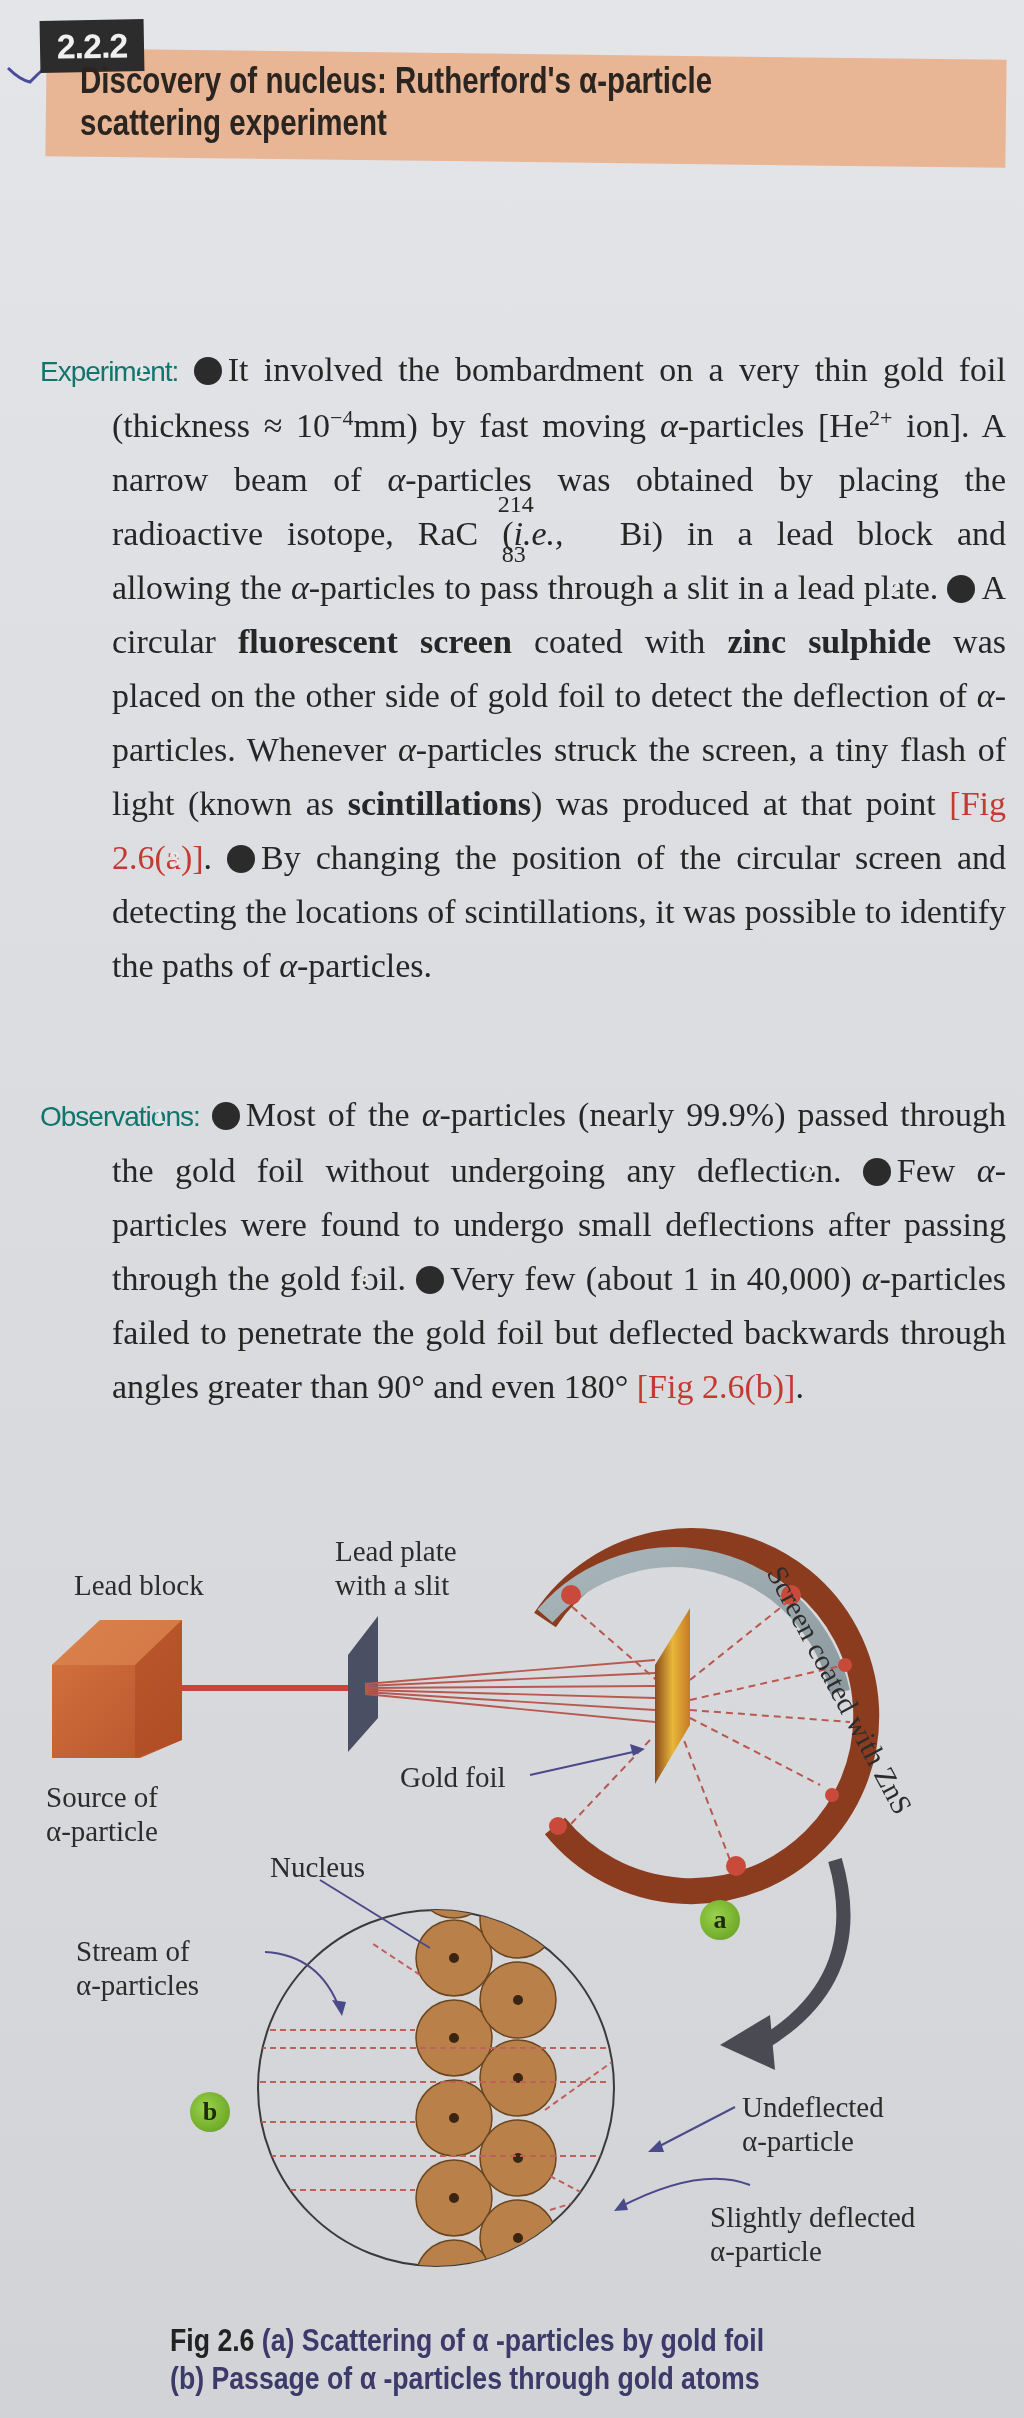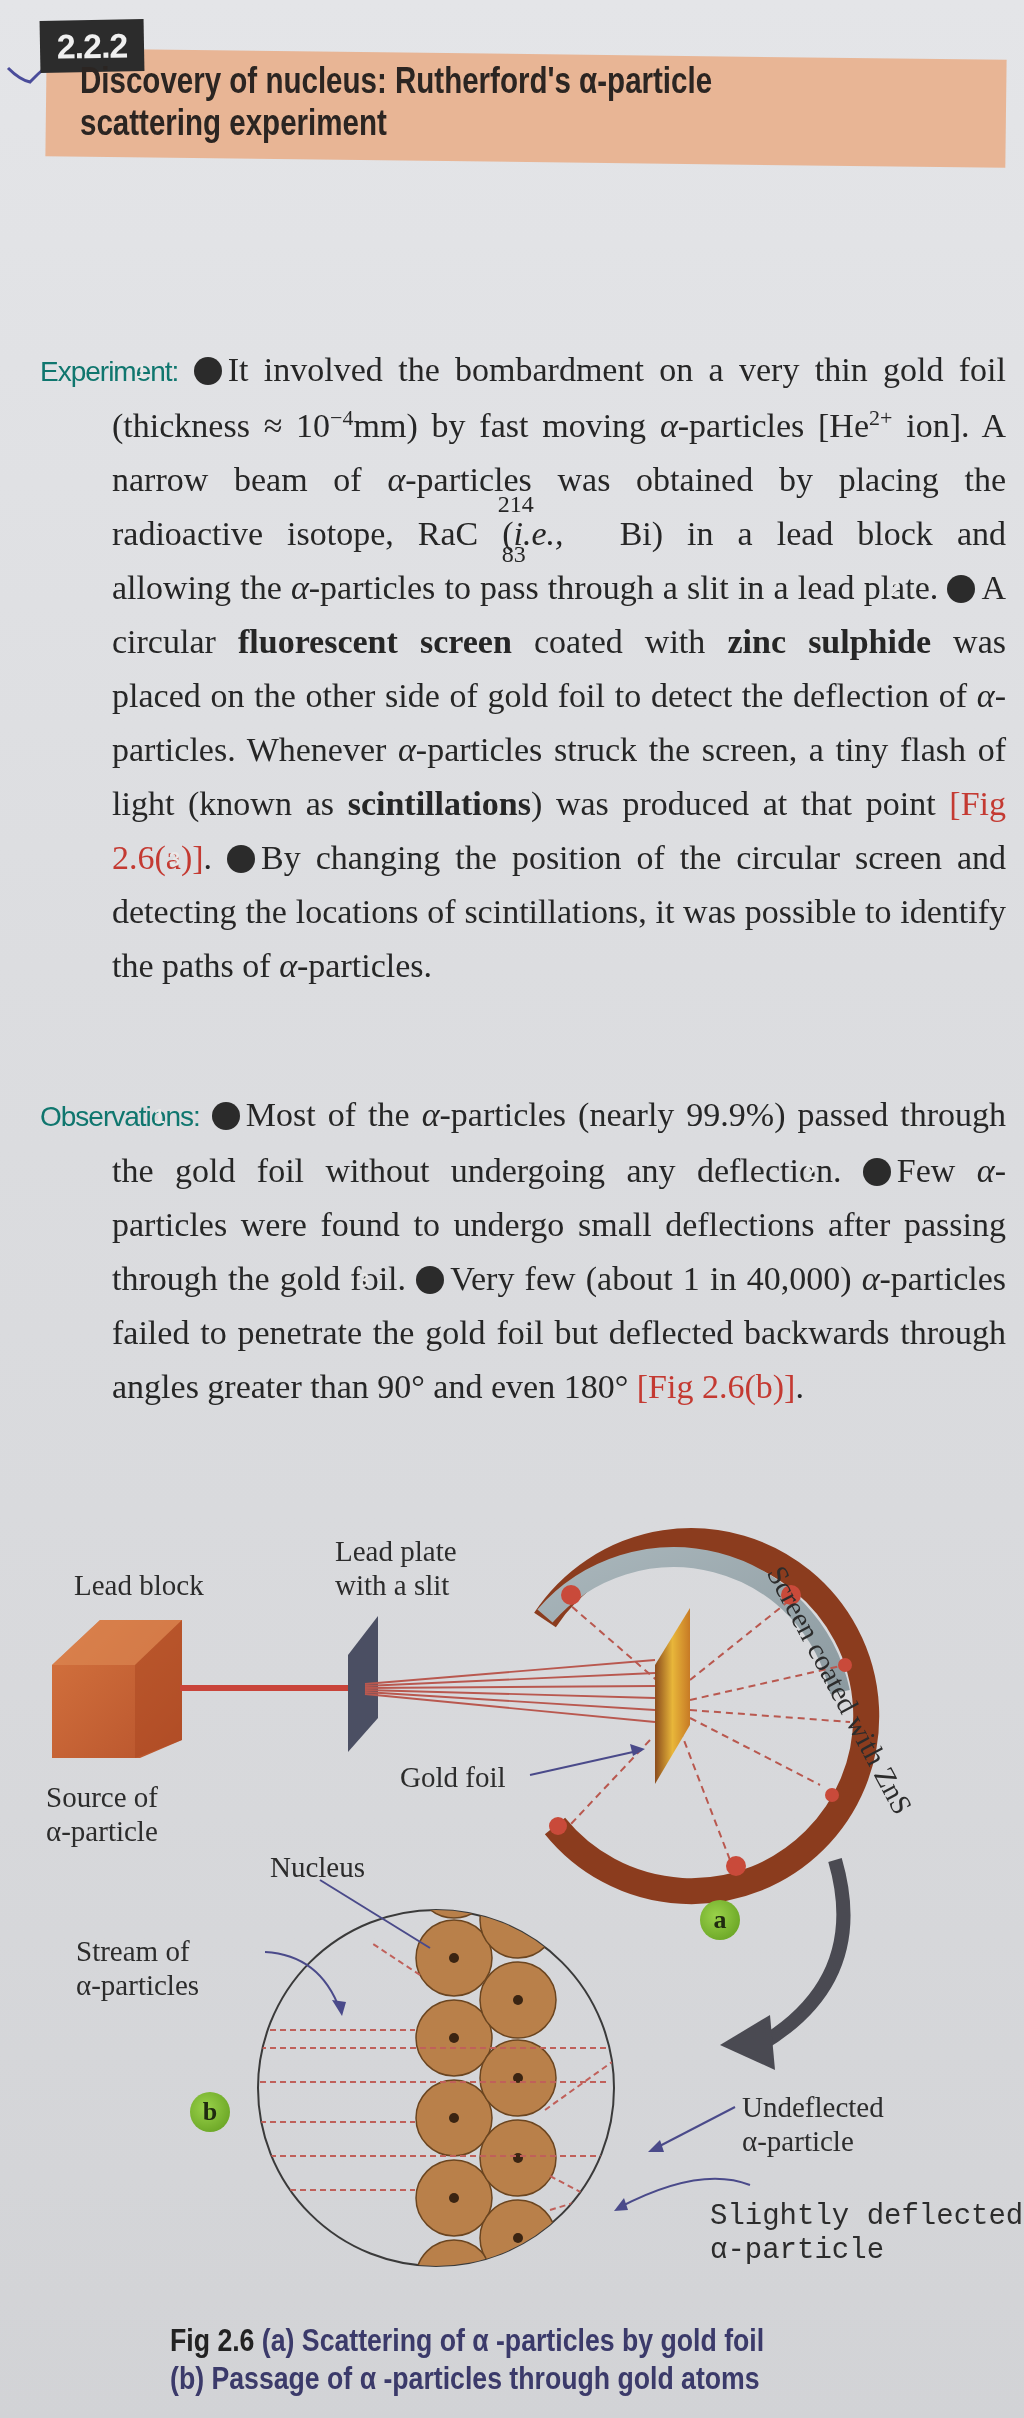--- a/index.html
+++ b/index.html
@@ -248,21 +248,21 @@
   <div class="dlabel" style="left:270px; top:1850px;">Nucleus</div>
   <div class="dlabel" style="left:76px; top:1934px;">
     <div>Stream of</div>
     <div>α-particles</div>
   </div>
   <div class="badge" style="left:190px; top:2092px;">b</div>
   <div class="dlabel" style="left:742px; top:2090px;">
     <div>Undeflected</div>
     <div>α-particle</div>
   </div>
-  <div class="dlabel" style="left:710px; top:2200px;font-family:Liberation Mono, monospace;">
+  <div class="dlabel" style="left:710px; top:2200px;">
     <div>Slightly deflected</div>
     <div>α-particle</div>
   </div>
 
   <div class="caption">
     <div><span class="figno">Fig 2.6</span><span> (a) Scattering of α -particles by gold foil</span></div>
     <div>(b) Passage of α -particles through gold atoms</div>
   </div>
 </div>
 

